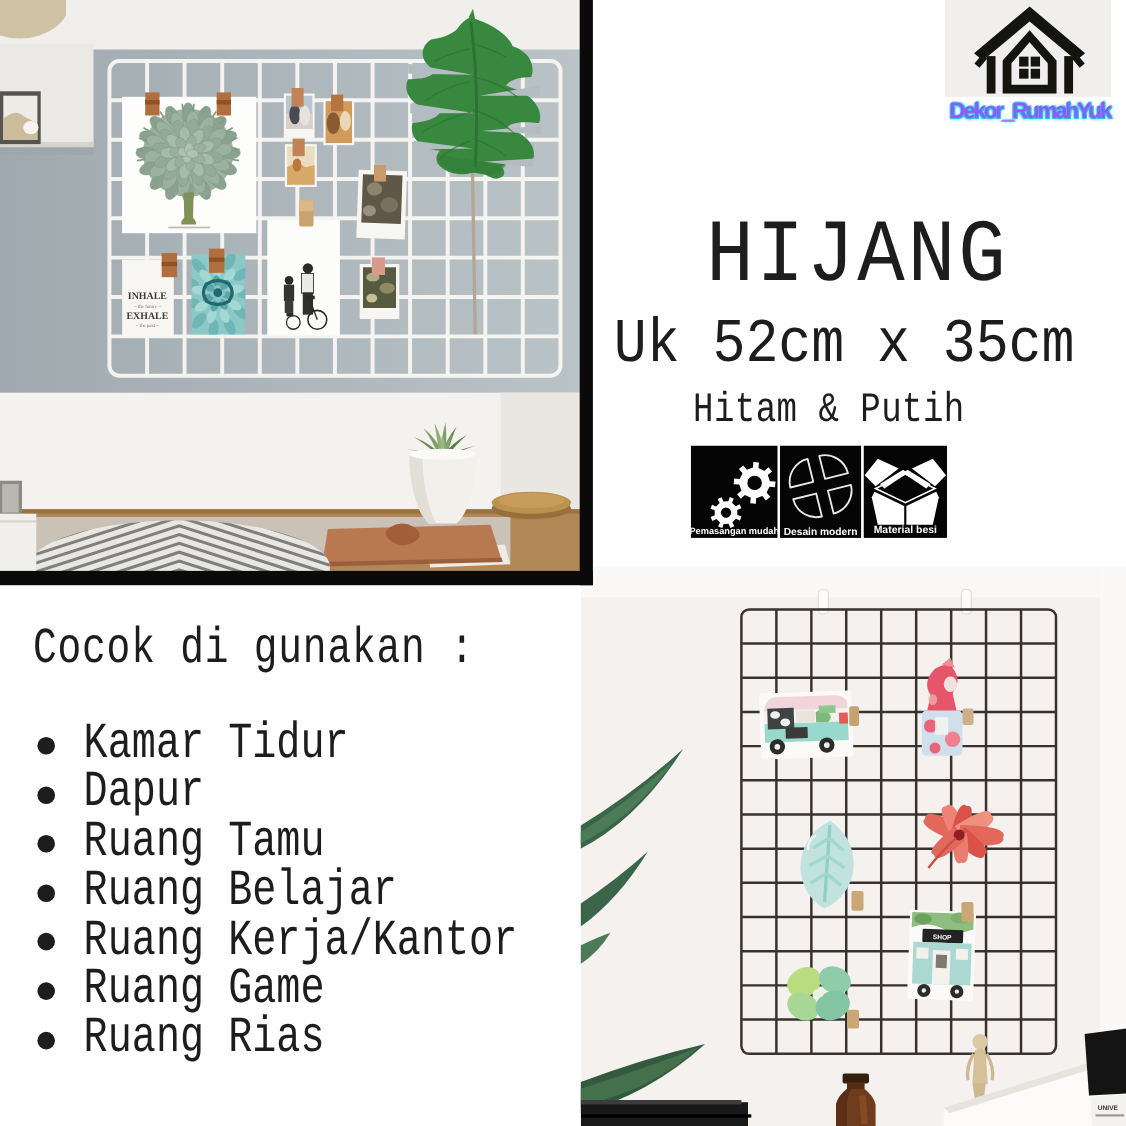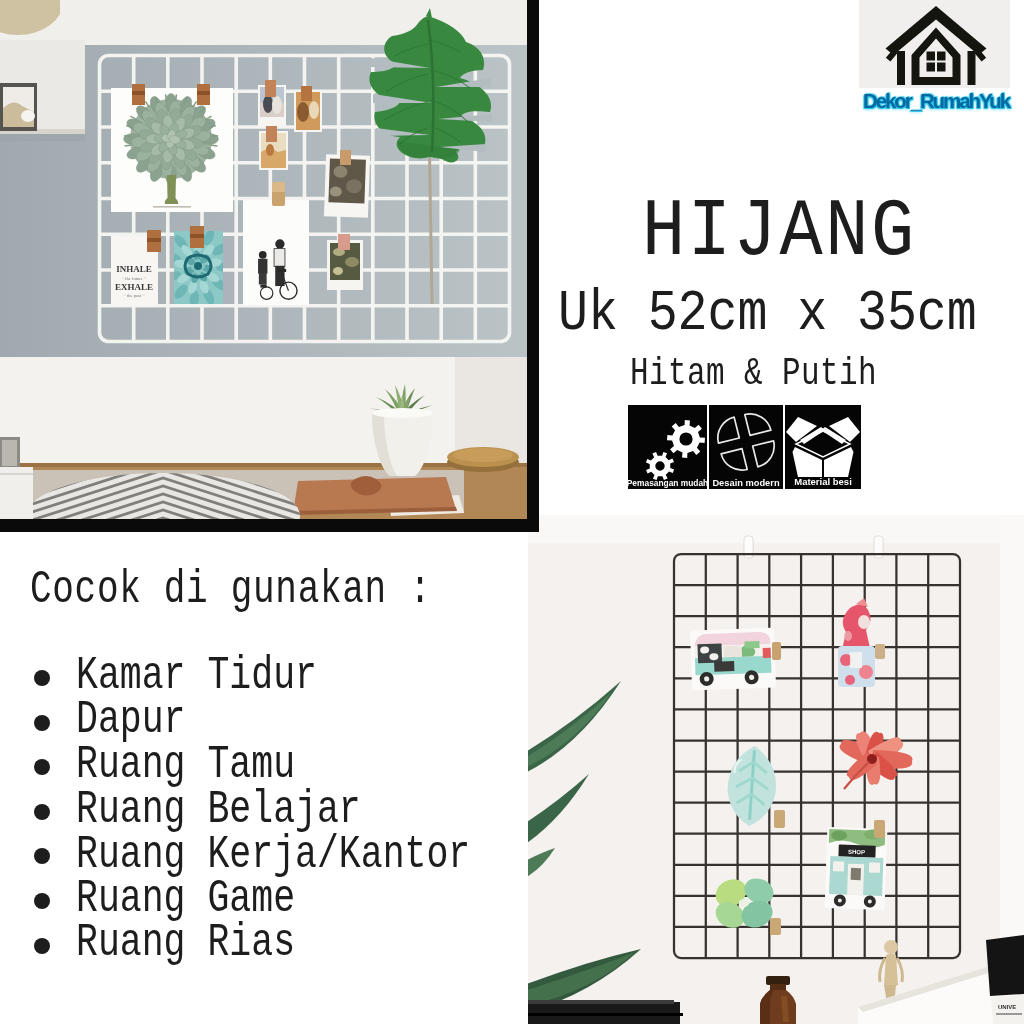--- a/index.html
+++ b/index.html
@@ -534,21 +534,21 @@
     <rect x="17" y="51" width="8" height="34"></rect>
     <rect x="87.5" y="51" width="8" height="34"></rect>
     <path fill-rule="evenodd" d="M56 27.5 L80.5 55 L80.5 85 L31.5 85 L31.5 55 Z M56 38.5 L39.5 57.5 L39.5 77 L72.5 77 L72.5 57.5 Z"></path>
     <rect x="46.5" y="51.5" width="8.5" height="9"></rect>
     <rect x="57" y="51.5" width="8.5" height="9"></rect>
     <rect x="46.5" y="62.5" width="8.5" height="9"></rect>
     <rect x="57" y="62.5" width="8.5" height="9"></rect>
   </g>
 </svg>
 
-<div class="abs" id="wordmark" style="left:863px;top:89px;font-family:'Liberation Sans',sans-serif;font-weight:bold;font-size:20.5px;letter-spacing:-2.1px;color:#0369a1;text-shadow:1px 1px 0 #2cc4e8,-1px 1px 1px #2cc4e8,1px -1px 1px #55d2ee,0 2px 3px #8fe2f5;">Dekor_RumahYuk</div>
+<div class="abs" id="wordmark" style="left:863px;top:89px;font-family:'Liberation Sans',sans-serif;font-weight:bold;font-size:20.5px;letter-spacing:-2.1px;color:#8b5cf6;text-shadow:1px 1px 0 #2cc4e8,-1px 1px 1px #2cc4e8,1px -1px 1px #55d2ee,0 2px 3px #8fe2f5;">Dekor_RumahYuk</div>
 
 <div class="abs mono" id="t1" style="left:642px;top:187px;font-size:72px;letter-spacing:2.6px;transform:scaleY(1.12)">HIJANG</div>
 
 <div class="abs mono" id="t2" style="left:558px;top:282px;font-size:50px;letter-spacing:-0.1px;transform:scaleY(1.13)">Uk 52cm x 35cm</div>
 
 <div class="abs mono" id="t3" style="left:630px;top:352px;font-size:31px;letter-spacing:0.4px;transform:scaleY(1.23)">Hitam &amp; Putih</div>
 
 <svg class="abs" style="left:628px;top:405px" width="79" height="84" viewBox="0 0 79 84">
   <rect width="79" height="84" fill="#050505"></rect>
   <g fill="#ffffff">

